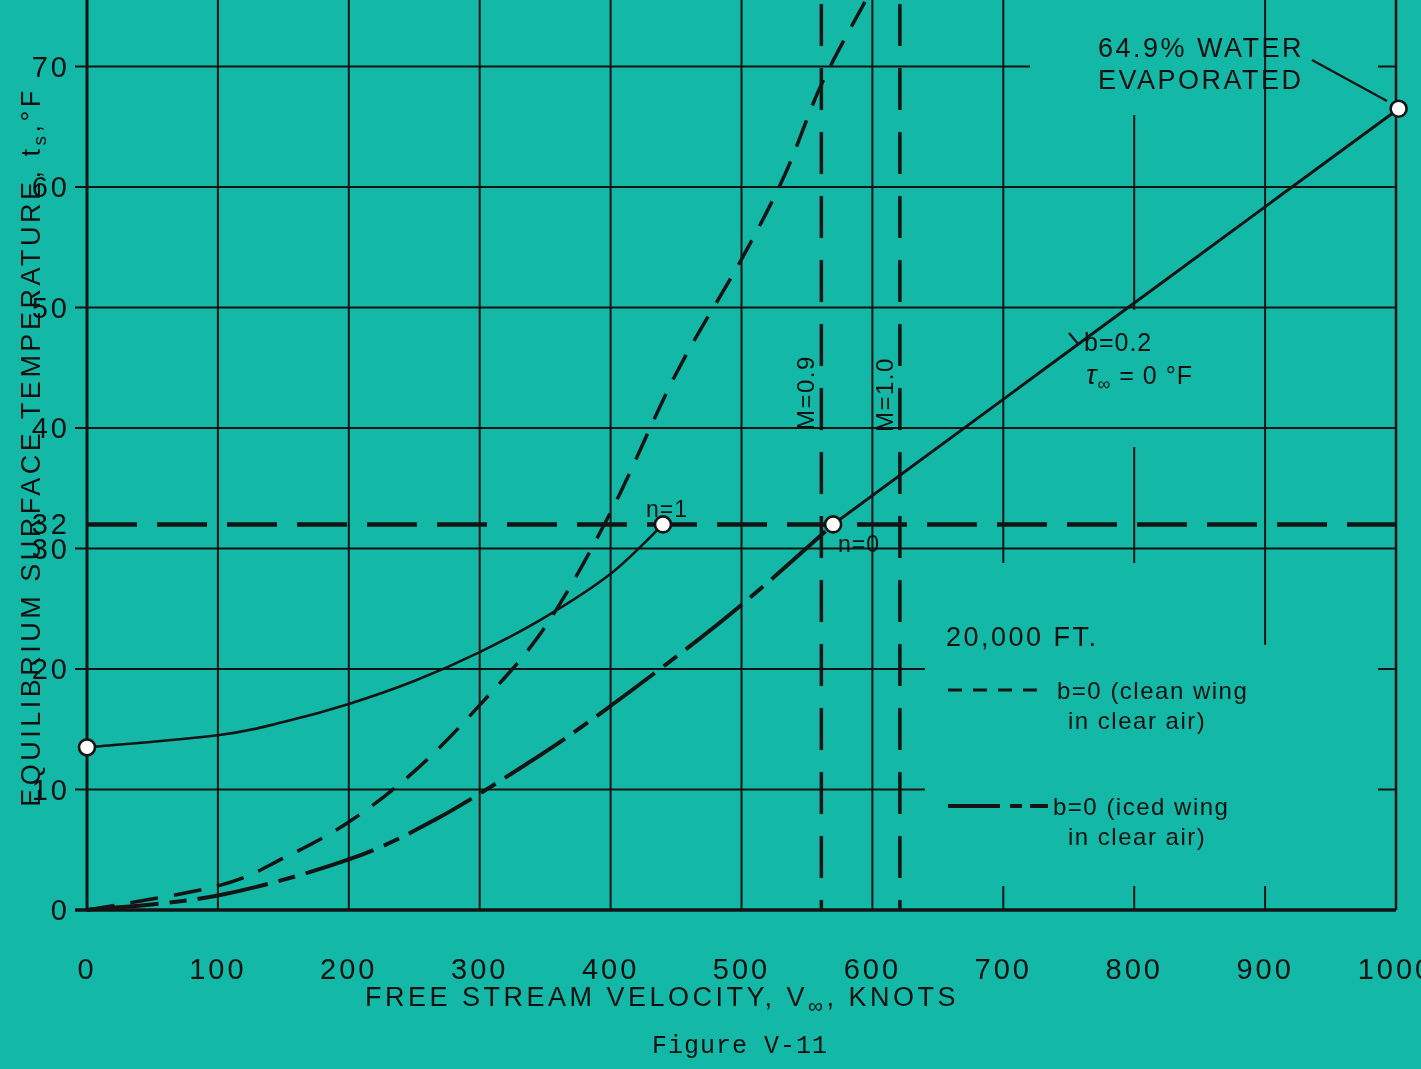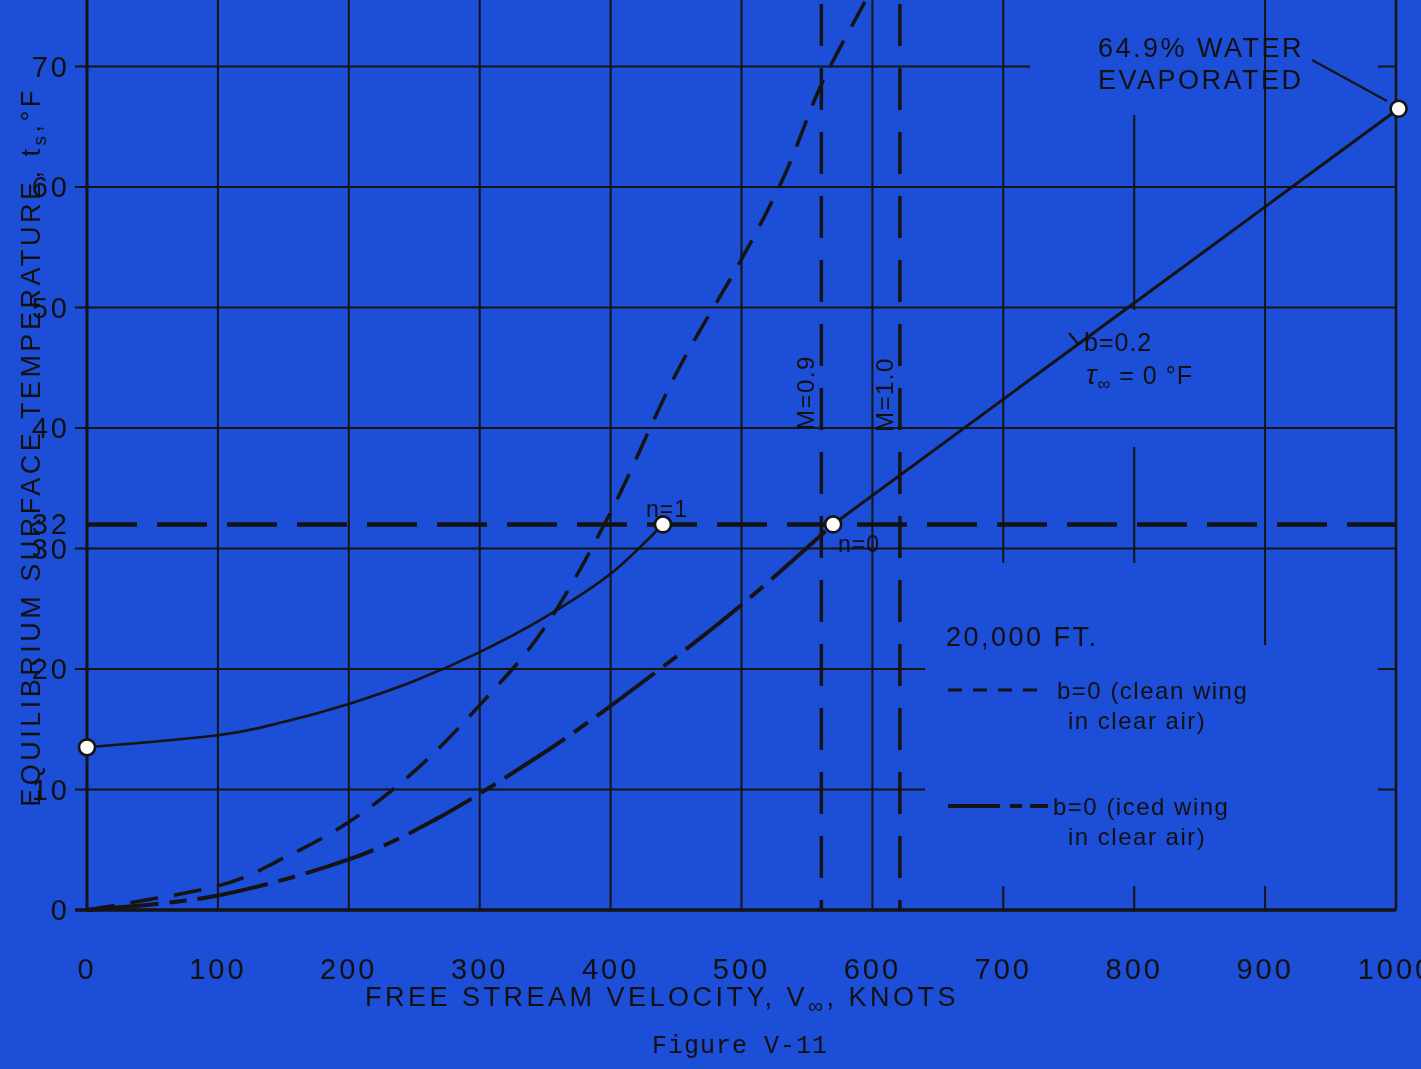--- a/index.html
+++ b/index.html
@@ -1,16 +1,16 @@
 <!DOCTYPE html>
 <html><head>
 <meta charset="utf-8">
 <style>
   html,body{margin:0;padding:0;background:#f6f6f4;}
-  .page{width:1421px;height:1069px;background:#1d4ed8;position:relative;overflow:hidden;
+  .page{width:1421px;height:1069px;background:#14b8a6;position:relative;overflow:hidden;
         font-family:"Liberation Sans","DejaVu Sans",sans-serif;}
   svg{display:block;}
   svg text{fill:#111;}
   .tick-num{font-size:29px;letter-spacing:3px;}
   .axis-title{font-size:27px;letter-spacing:3.5px;}
   .ann{font-size:27px;letter-spacing:2.5px;}
   .legend-txt{font-size:24px;letter-spacing:1.5px;}
   .small-ann{font-size:25px;letter-spacing:1px;}
   .n-label{font-size:23px;letter-spacing:1px;}
   .mach{font-size:24px;letter-spacing:1.5px;}

